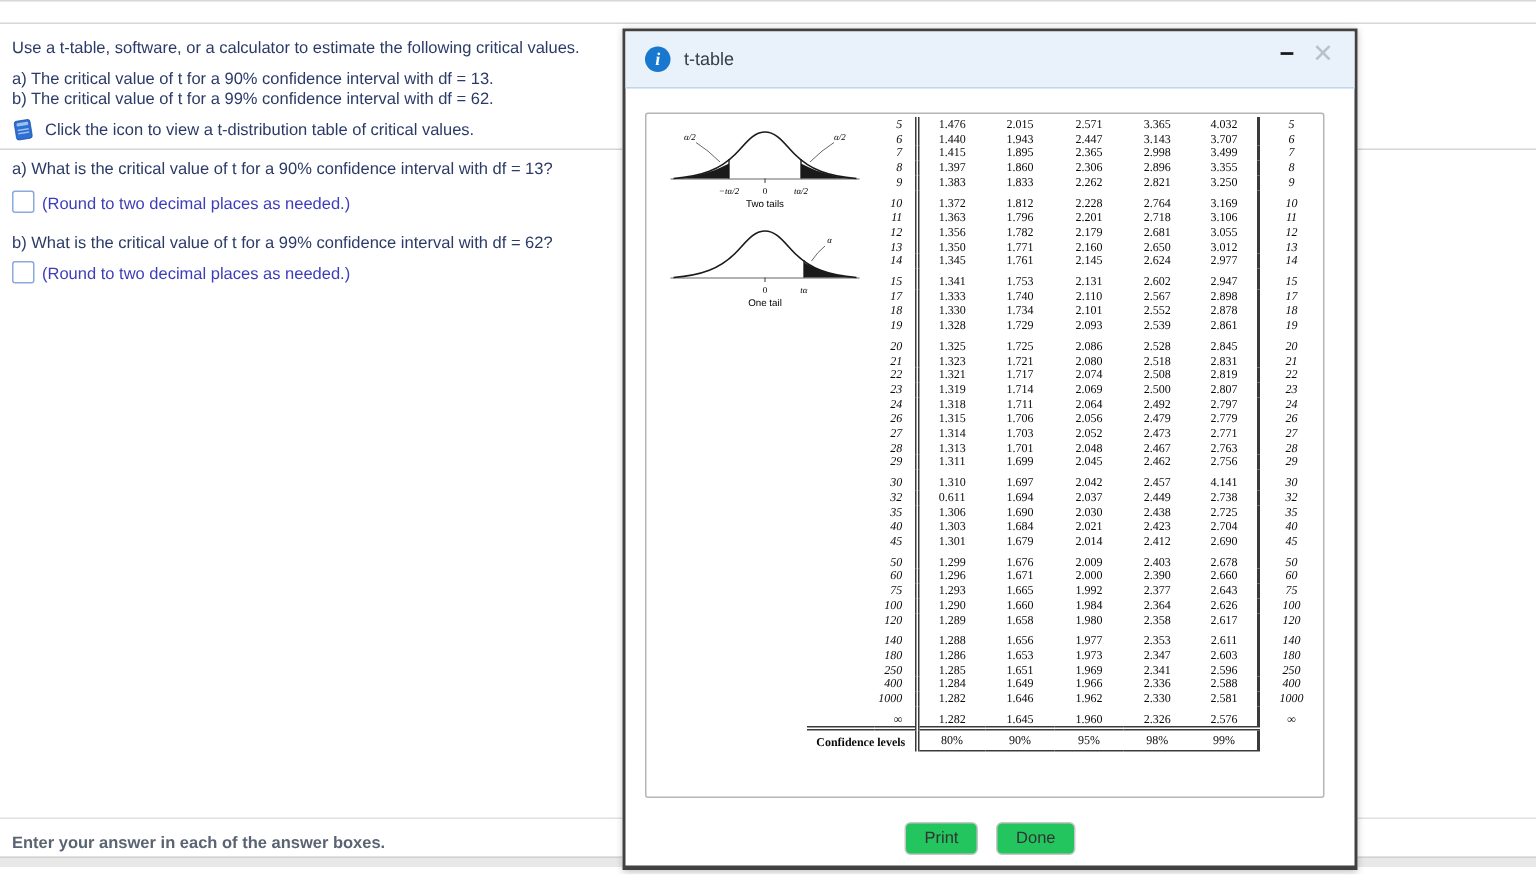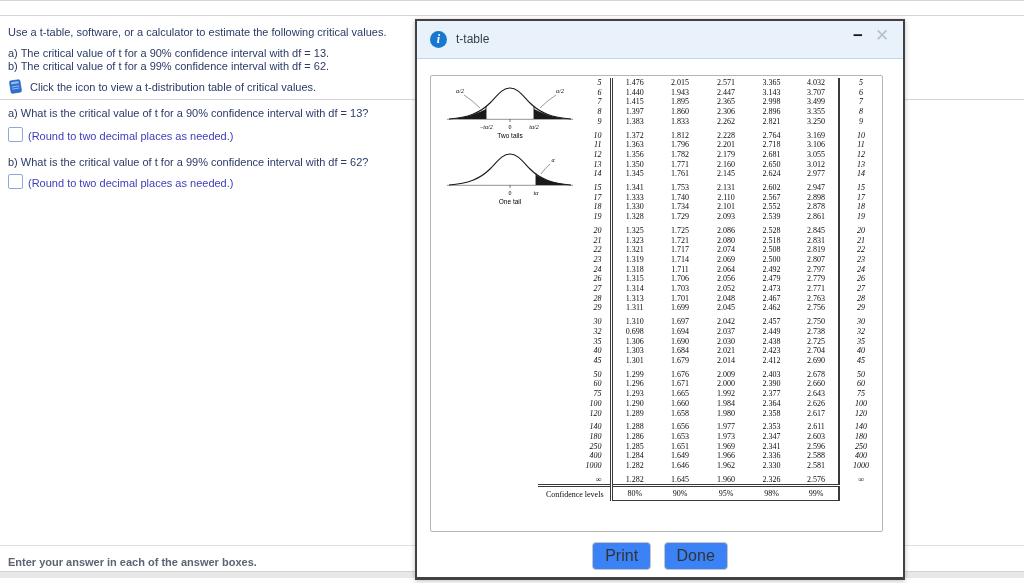--- a/index.html
+++ b/index.html
@@ -35,31 +35,31 @@
 
   
   .table-box{position:absolute;left:13px;top:54px;width:453px;height:457px;box-sizing:border-box;
              border:1px solid #b5b5b5;border-radius:2px;background:#fff;}
   .ttable{border-collapse:collapse;table-layout:fixed;width:451px;margin-top:2px;
           font-family:"Liberation Serif",serif;font-size:8px;color:#0a0a0a;}
   .ttable td{padding:0;line-height:9.7px;text-align:center;white-space:nowrap;overflow:hidden;}
   .ttable td.df{text-align:right;padding-right:8px;font-style:italic;border-right:3px double #3a3a3a;}
   .ttable td.dfr{font-style:italic;border-left:2px solid #3a3a3a;}
   .ttable tr.gs td{padding-top:4px;}
-  .ttable td.clabel{font-weight:normal;text-align:right;padding-right:6px;line-height:13px;
+  .ttable td.clabel{font-weight:bold;text-align:right;padding-right:6px;line-height:13px;
                     border-top:3px double #3a3a3a;border-right:3px double #3a3a3a;}
   .ttable td.cv{line-height:13px;border-top:3px double #3a3a3a;border-bottom:1px solid #3a3a3a;}
   .ttable td.cv-last{border-right:2px solid #3a3a3a;}
   .diagram{position:absolute;left:15px;}
   .d1{top:2px;} .d2{top:66px;}
 
   
   .modal-footer{position:absolute;left:0;right:0;bottom:7px;text-align:center;}
-  .dlg-btn{display:inline-block;margin:0 4px;padding:4px 12px;font-size:16px;color:#333;
-           background:#3b82f6;border:1px solid #c6c6c6;border-radius:4px;cursor:pointer;
+  .dlg-btn{display:inline-block;margin:0 4px;padding:4px 12px;font-size:11px;color:#333;
+           background:#22c55e;border:1px solid #c6c6c6;border-radius:4px;cursor:pointer;
            font-family:"Liberation Sans",sans-serif;}
 </style>
 </head>
 <body>
 
 <div id="page">
 
   <div class="hairline" style="top:0"></div>
   <div class="hairline" style="top:15px"></div>
 
@@ -377,27 +377,27 @@
               <td class="v">2.756</td>
               <td class="dfr">29</td>
             </tr>
             <tr class="gs">
               <td class="lead" colspan="2"></td>
               <td class="df">30</td>
               <td class="v">1.310</td>
               <td class="v">1.697</td>
               <td class="v">2.042</td>
               <td class="v">2.457</td>
-              <td class="v">2.750</td>
+              <td class="v">4.141</td>
               <td class="dfr">30</td>
             </tr>
             <tr>
               <td class="lead" colspan="2"></td>
               <td class="df">32</td>
-              <td class="v">0.698</td>
+              <td class="v">0.611</td>
               <td class="v">1.694</td>
               <td class="v">2.037</td>
               <td class="v">2.449</td>
               <td class="v">2.738</td>
               <td class="dfr">32</td>
             </tr>
             <tr>
               <td class="lead" colspan="2"></td>
               <td class="df">35</td>
               <td class="v">1.306</td>

